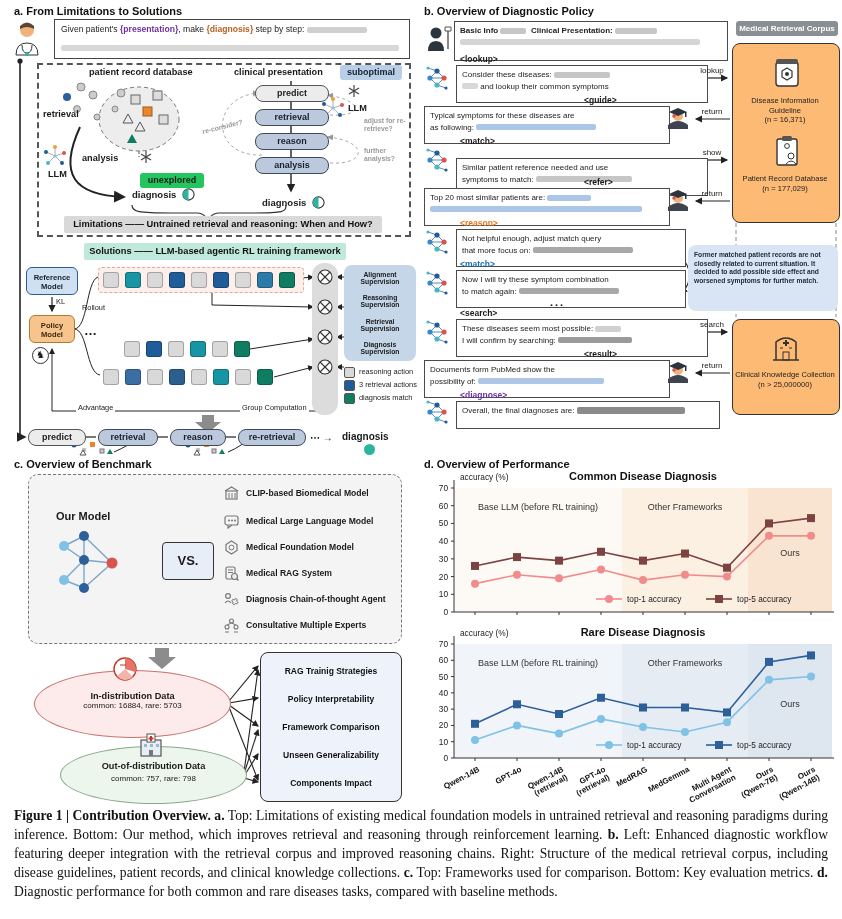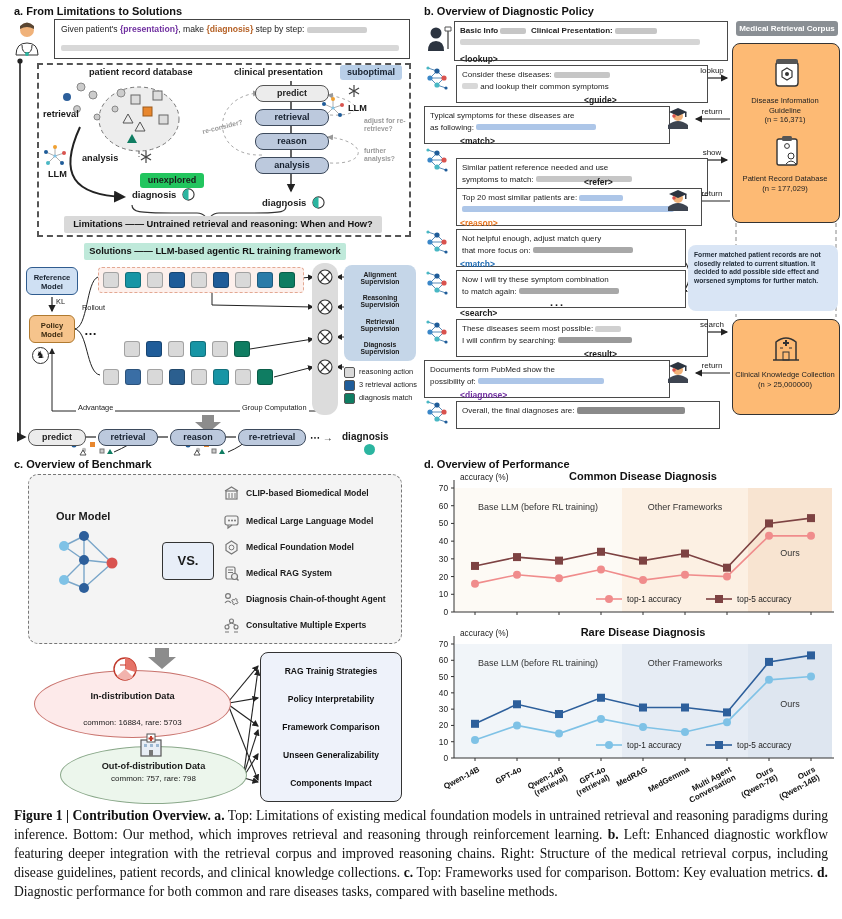--- a/index.html
+++ b/index.html
@@ -383,21 +383,21 @@
       </svg>
 </span>
   <div class="tag" style="left:36px;top:131px;">&lt;match&gt;</div>
   <div class="msgbox" style="left:32px;top:153px;width:240px;height:30px;">
     <div><span>Similar patient reference needed and use</span></div>
     <div><span>symptoms to match:</span> <span class="bar" style="width:96px;"></span></div>
   </div>
   <div class="arrowlbl" style="left:268px;top:143px;">show</div>
 
   <div class="tag" style="left:160px;top:172px;">&lt;refer&gt;</div>
-  <div class="msgbox" style="left:0;top:183px;width:234px;height:30px;margin-left:32px;">
+  <div class="msgbox" style="left:0;top:183px;width:234px;height:30px;">
     <div><span>Top 20 most similar patients are:</span> <span class="bar" style="width:44px;background:#adc6e8;"></span></div>
     <div><span class="bar" style="width:212px;background:#adc6e8;"></span></div>
   </div>
   <span class="abs grad-slot" style="left:242px;top:182px;">
   <svg width="24" height="24" viewBox="0 0 24 24">
         <path d="M2 20 Q12 12 22 20 L22 24 L2 24 Z" fill="#3d4450"></path>
         <circle cx="12" cy="11" r="5" fill="#f0b27a"></circle>
         <path d="M3 7 L12 3 L21 7 L12 11 Z" fill="#2c3440"></path>
         <rect x="19" y="7" width="1.5" height="5" fill="#2c3440"></rect>
         <circle cx="8" cy="11" r="1.8" fill="#d9534f"></circle>
@@ -630,21 +630,21 @@
         <circle cx="12" cy="9" r="2" fill="none" stroke="#777" stroke-width="1.1"></circle>
         <line x1="7.5" y1="5" x2="3" y2="7" stroke="#777"></line>
         <line x1="7.5" y1="5" x2="12" y2="7" stroke="#777"></line>
         <path d="M1 14 h4 M10 14 h4" stroke="#777"></path>
       </svg>
     </div>
   <div class="t b" style="left:234px;top:162px;font-size:8.6px;">Consultative Multiple Experts</div>
 
   <div class="ell" style="left:22px;top:212px;width:195px;height:66px;background:#fdeaea;border:1.4px solid #c9736d;">
     <div class="b" style="font-size:9.2px;margin-top:20px;">In-distribution Data</div>
-    <div style="font-size:8px;margin-top:17px;">common: 16884, rare: 5703</div>
+    <div style="font-size:8px;margin-top:0;">common: 16884, rare: 5703</div>
   </div>
   <span class="abs" style="left:100px;top:198px;">
     <svg width="26" height="26" viewBox="0 0 26 26">
         <circle cx="13" cy="13" r="11" fill="#fff" stroke="#c0392b" stroke-width="1.4"></circle>
         <path d="M13 13 L13 2 A11 11 0 0 1 23.5 16 Z" fill="#e57368"></path>
         <path d="M13 13 L5 20 A11 11 0 0 0 21 21 Z" fill="#f2b3ad"></path>
         <line x1="8" y1="9" x2="14" y2="9" stroke="#c0392b"></line>
       </svg>
   </span>
   <div class="ell" style="left:48px;top:288px;width:185px;height:56px;background:#ecf6ec;border:1.4px solid #8aa88a;">

